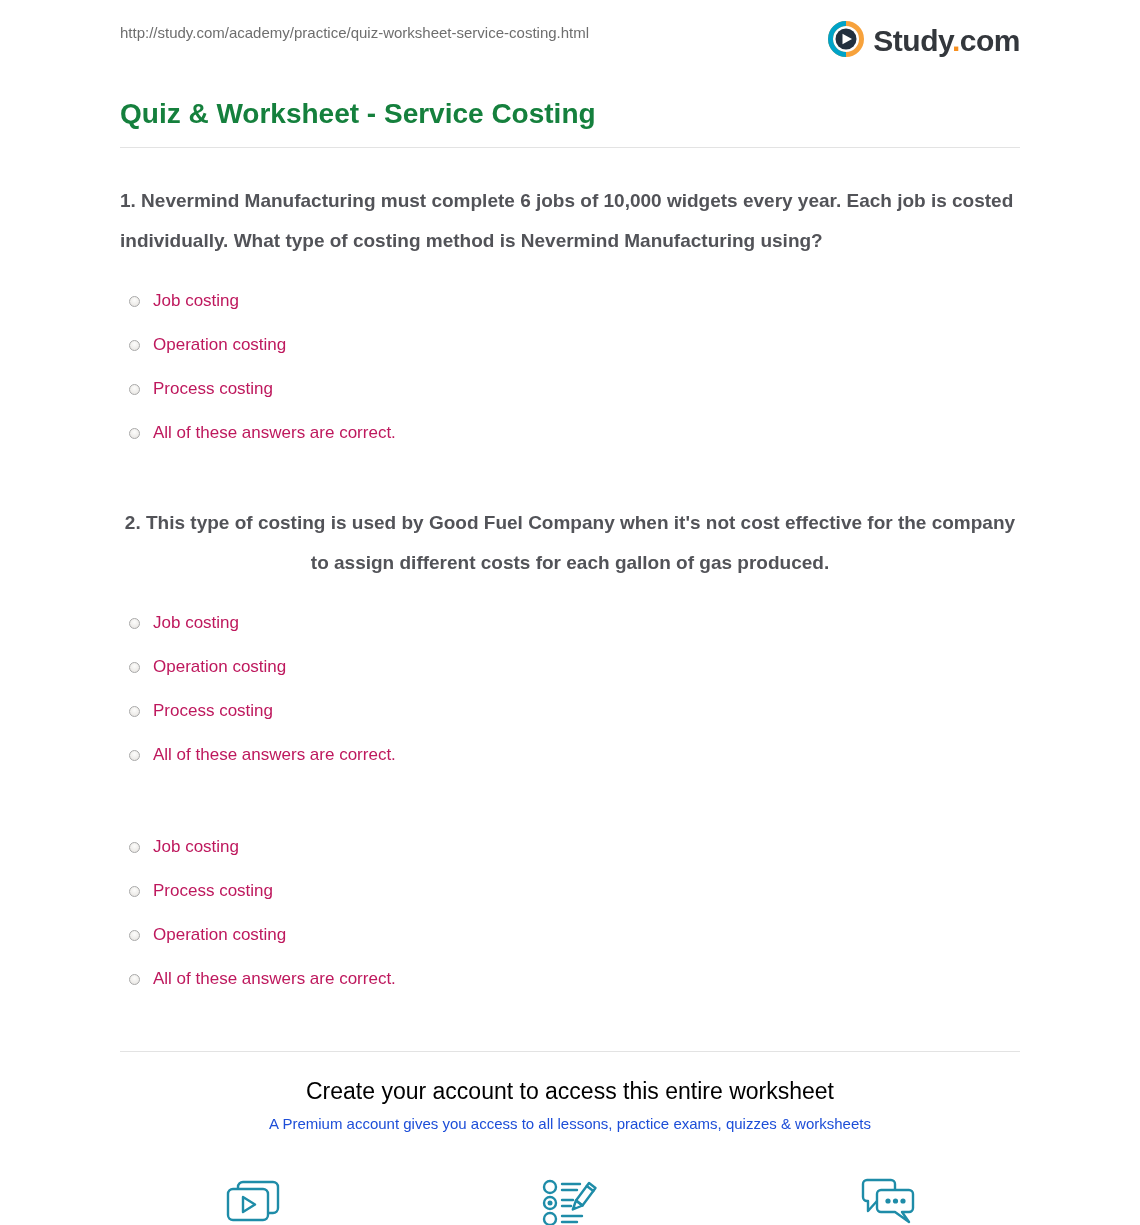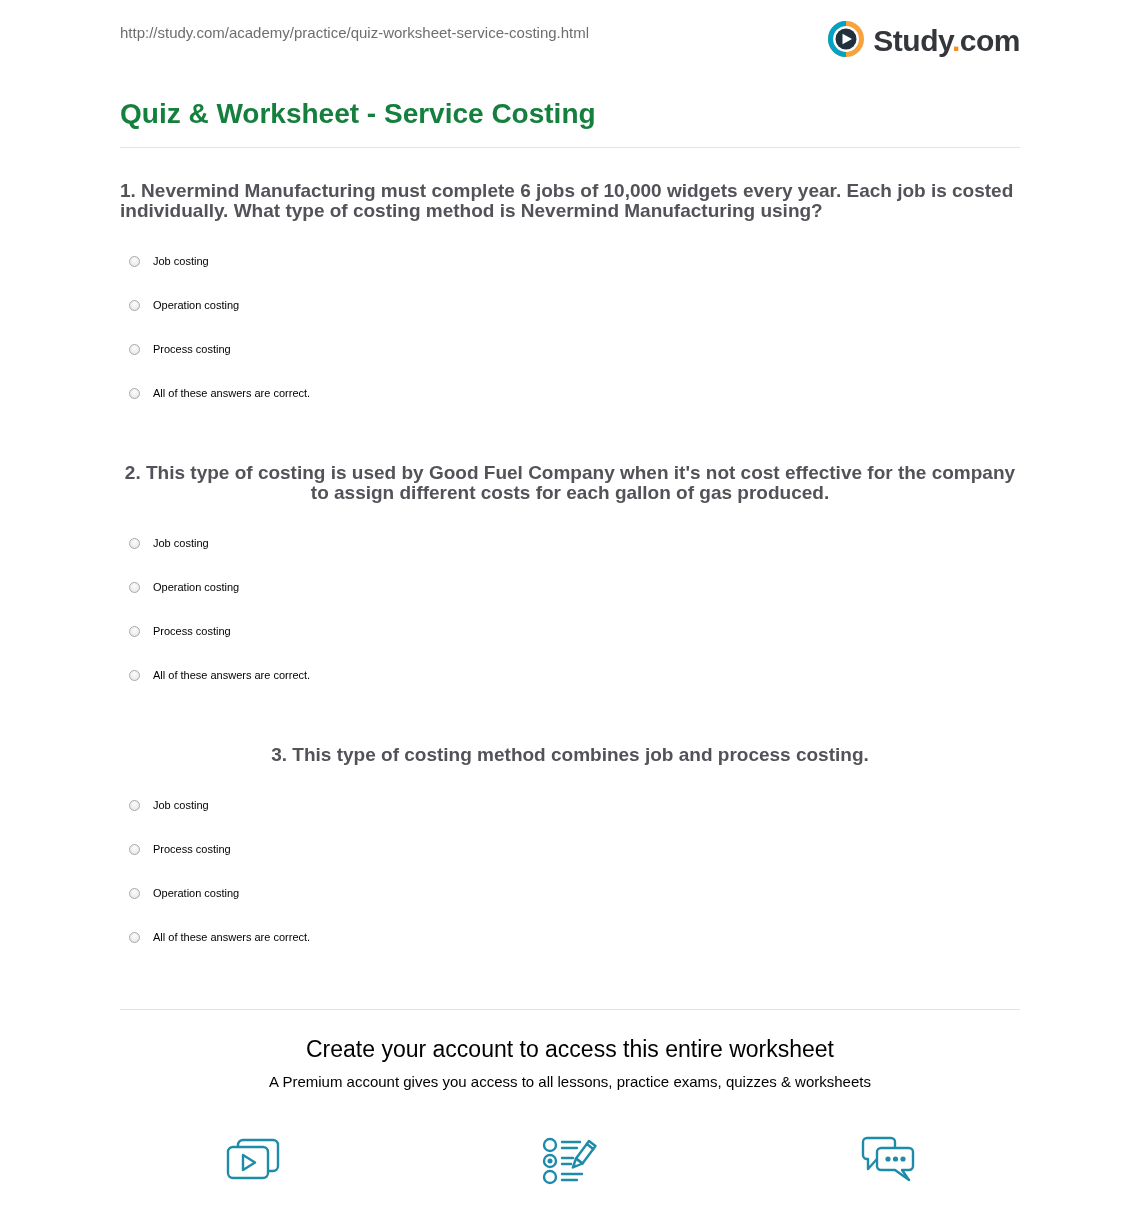--- a/index.html
+++ b/index.html
@@ -53,58 +53,58 @@
     border-top: 1px solid #e3e3e3;
     margin-top: 17px;
   }
   
   .question { margin-top: 33px; }
   .question + .question { margin-top: 48px; text-align: center; }
   .question-text {
     font-size: 19px;
     font-weight: 700;
     color: #525358;
-    line-height: 20px;
+    line-height: 40px;
     max-width: 1105px;
   }
   .options { margin-top: 18px; }
   .option-row {
     display: flex;
     align-items: center;
     height: 44px;
     padding-left: 9px;
     cursor: pointer;
   }
   .radio {
     width: 11px;
     height: 11px;
     border: 1px solid #a9a9a9;
     border-radius: 50%;
     background: radial-gradient(circle at 50% 35%, #fdfdfc 0%, #eceae7 70%, #dcdad6 100%);
     flex: 0 0 auto;
   }
   .option-label {
     margin-left: 13px;
-    font-size: 11px;
-    color: #000000;
+    font-size: 17px;
+    color: #be185d;
   }
   
   .cta-divider { margin-top: 50px; }
   .cta { text-align: center; }
   .cta-heading {
     margin-top: 26px;
     font-size: 23px;
     font-weight: 400;
     color: #000000;
     cursor: pointer;
   }
   .cta-sub {
     margin-top: 10px;
     font-size: 15px;
-    color: #000000;
+    color: #1d4ed8;
   }
   .features {
     margin-top: 40px;
     display: flex;
     justify-content: center;
     align-items: flex-start;
     gap: 118px;
   }
   .feature {
     width: 200px;
@@ -176,21 +176,20 @@
         <span class="option-label">Process costing</span>
       </div>
       <div class="option-row">
         <span class="radio"></span>
         <span class="option-label">All of these answers are correct.</span>
       </div>
     </div>
   </div>
 
   <div class="question">
-    <div class="question-text">3. This type of costing method combines job and process costing.</div>
     <div class="options">
       <div class="option-row">
         <span class="radio"></span>
         <span class="option-label">Job costing</span>
       </div>
       <div class="option-row">
         <span class="radio"></span>
         <span class="option-label">Process costing</span>
       </div>
       <div class="option-row">

